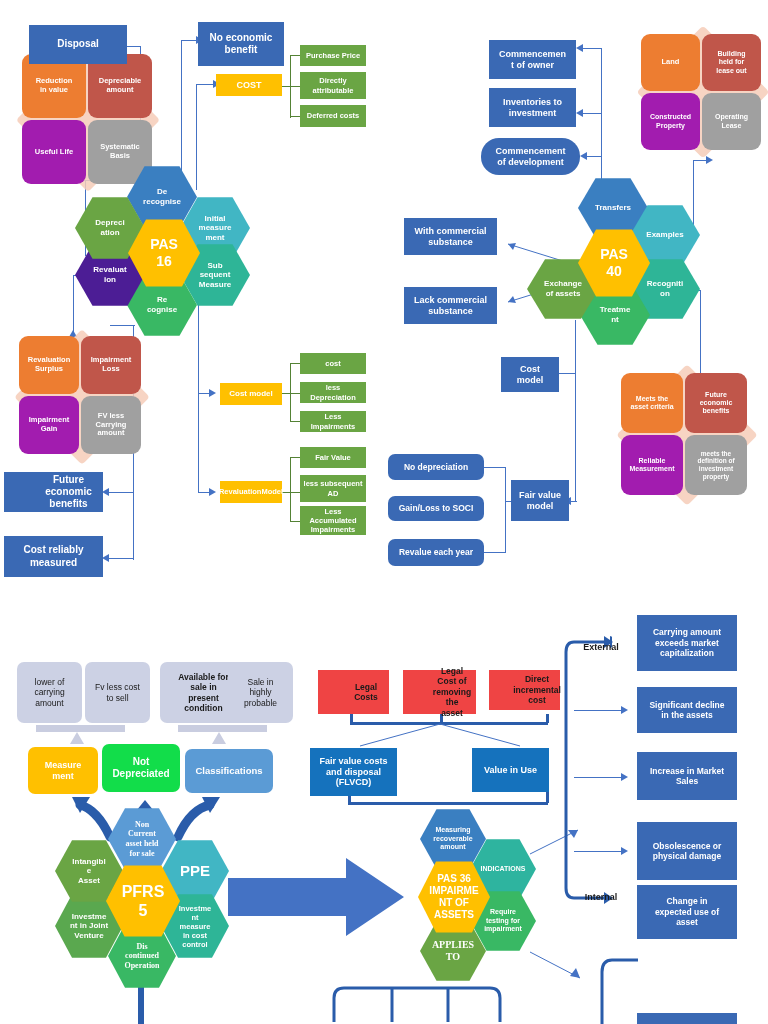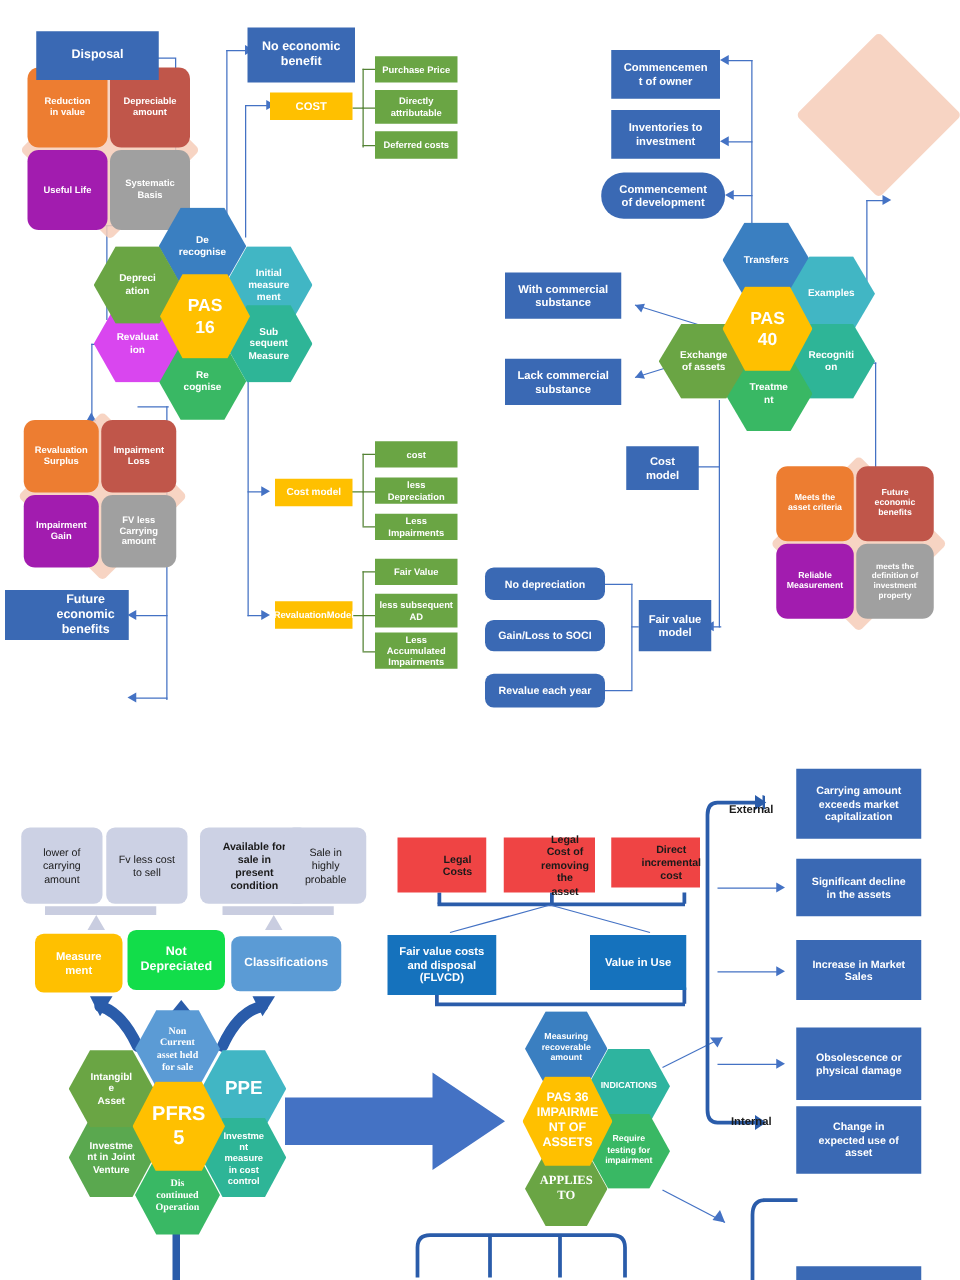--- a/index.html
+++ b/index.html
@@ -185,21 +185,21 @@
   <div class="hex" style="left:127px; top:165px; width:70px; height:64px; background:#3a7fc1; font-size:8px; white-space:pre-line;">De
 recognise</div>
   <div class="hex" style="left:180px; top:196px; width:70px; height:64px; background:#41b6c4; font-size:8px; white-space:pre-line;">Initial
 measure
 ment</div>
   <div class="hex" style="left:180px; top:243px; width:70px; height:64px; background:#2eb597; font-size:8px; white-space:pre-line;">Sub
 sequent
 Measure</div>
   <div class="hex" style="left:127px; top:273px; width:70px; height:64px; background:#39b864; font-size:8px; white-space:pre-line;">Re
 cognise</div>
-  <div class="hex" style="left:75px; top:243px; width:70px; height:64px; background:#d946ef; font-size:8px; white-space:pre-line;">Revaluat
+  <div class="hex" style="left:75px; top:243px; width:70px; height:64px; background:#4c1d95; font-size:8px; white-space:pre-line;">Revaluat
 ion</div>
   <div class="hex" style="left:75px; top:196px; width:70px; height:64px; background:#6aa544; font-size:8px; white-space:pre-line;">Depreci
 ation</div>
   <div class="hex" style="left:128px; top:218px; width:72px; height:70px; background:#ffc000; font-size:14px; white-space:pre-line; z-index:7;">PAS
 16</div>
 
   <div class="node rect gold" style="left:220px; top:383px; width:62px; height:22px; font-size:8px;">
     <span>Cost model</span>
   </div>
   <div class="node rect gold" style="left:220px; top:481px; width:62px; height:22px; font-size:7.5px;">
@@ -211,20 +211,22 @@
   <div class="node rect green" style="left:300px; top:411px; width:66px; height:21px; font-size:7.5px;">Less Impairments</div>
 
   <div class="node rect green" style="left:300px; top:447px; width:66px; height:21px; font-size:7.5px;">Fair Value</div>
   <div class="node rect green" style="left:300px; top:475px; width:66px; height:27px; font-size:7.5px; white-space:pre-line;">less subsequent
 AD</div>
   <div class="node rect green" style="left:300px; top:506px; width:66px; height:29px; font-size:7.5px; white-space:pre-line;">Less Accumulated
 Impairments</div>
 
   <div class="node rect blue" style="left:4px; top:472px; width:99px; height:40px; font-size:10px; white-space:pre-line;padding-left:33px;">Future economic
 benefits</div>
+  <div class="node rect blue" style="left:4px; top:536px; width:99px; height:41px; font-size:10px; white-space:pre-line;">Cost reliably
+measured</div>
 
   <div class="ln v" style="left:601px; top:48px; height:140px;"></div>
   <div class="ln h" style="left:582px; top:48px; width:20px;"></div>
   <div class="arrow ar-l" style="left:576px; top:44px;"></div>
   <div class="ln h" style="left:582px; top:113px; width:20px;"></div>
   <div class="arrow ar-l" style="left:576px; top:109px;"></div>
   <div class="ln h" style="left:586px; top:156px; width:16px;"></div>
   <div class="arrow ar-l" style="left:580px; top:152px;"></div>
 
   <div class="ln v" style="left:693px; top:160px; height:68px;"></div>
@@ -268,20 +270,30 @@
 substance</div>
   <div class="node rect blue" style="left:501px; top:357px; width:58px; height:35px; font-size:9px; white-space:pre-line;">Cost
 model</div>
   <div class="node rect blue" style="left:511px; top:480px; width:58px; height:41px; font-size:9px; white-space:pre-line;">Fair value
 model</div>
   <div class="node rounded blue" style="left:388px; top:454px; width:96px; height:26px; font-size:8.5px;">No depreciation</div>
   <div class="node rounded blue" style="left:388px; top:496px; width:96px; height:25px; font-size:8.5px;">Gain/Loss to SOCI</div>
   <div class="node rounded blue" style="left:388px; top:539px; width:96px; height:27px; font-size:8.5px;">Revalue each year</div>
 
   <div class="diamond" style="left:656px; top:45px; width:94px; height:94px;"></div>
+  <div class="quad" style="left:641px; top:34px; width:124px; height:120px;">
+    <div class="orange" style="left:0;    top:0;    width:59px; height:57px; font-size:7.5px; white-space:pre-line;">Land</div>
+    <div class="orange2" style="left:61px; top:0; width:59px; height:57px; font-size:7px; white-space:pre-line;">Building
+held for
+lease out</div>
+    <div class="brown" style="left:0;   top:59px; width:59px; height:57px; font-size:7px; white-space:pre-line;">Constructed
+Property</div>
+    <div class="grey" style="left:61px; top:59px; width:59px; height:57px; font-size:7px; white-space:pre-line;">Operating
+Lease</div>
+  </div>
 
   <div class="diamond" style="left:637px; top:385px; width:100px; height:100px;"></div>
   <div class="quad" style="left:621px; top:373px; width:132px; height:126px;">
     <div class="orange" style="left:0;    top:0;    width:62px; height:60px; font-size:7px; white-space:pre-line;">Meets the
 asset criteria</div>
     <div class="orange2" style="left:64px; top:0;    width:62px; height:60px; font-size:7px; white-space:pre-line;">Future
 economic
 benefits</div>
     <div class="brown" style="left:0;    top:62px; width:62px; height:60px; font-size:7px; white-space:pre-line;">Reliable
 Measurement</div>

